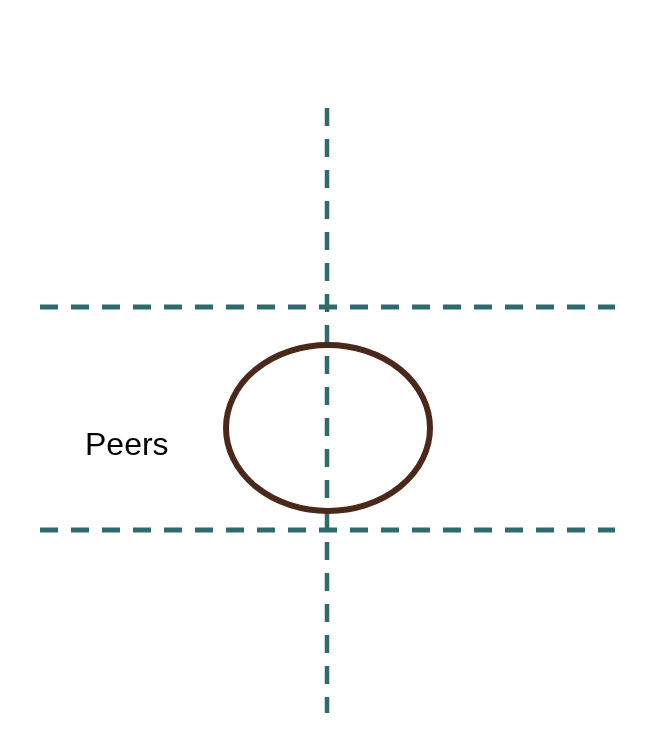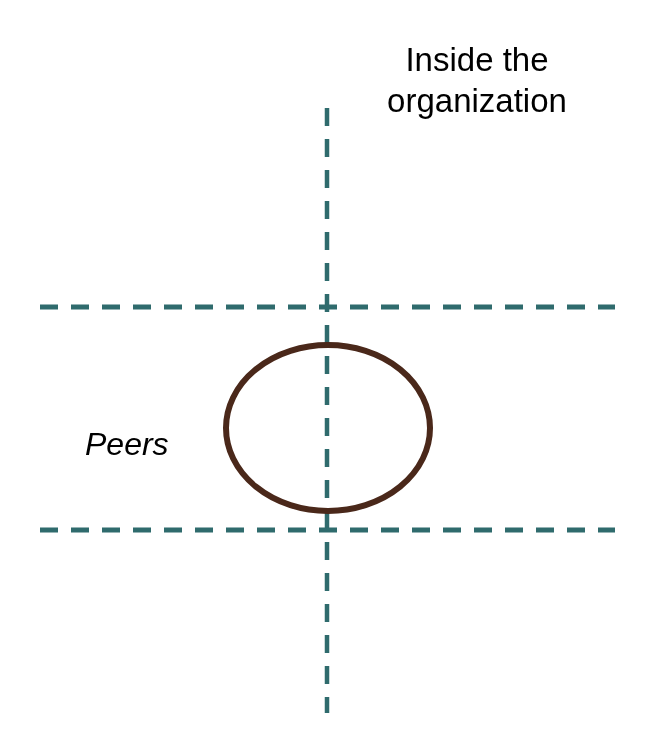--- a/index.html
+++ b/index.html
@@ -26,21 +26,20 @@
     letter-spacing: 0px;
   }
   .header-left  { left: 88px; }
   .header-right { left: 367px; }
   .peers-label {
     position: absolute;
     top: 428px;
     left: 85px;
     font-size: 32px;
     line-height: 32px;
-    font-style: italic;
     color: #000000;
   }
   .shapes-svg {
     position: absolute;
     top: 0;
     left: 0;
   }
 </style>
 </head>
 <body>
@@ -48,17 +47,16 @@
 <div class="canvas">
 
   <svg class="shapes-svg" width="660" height="753" viewBox="0 0 660 753">
     <line x1="327" y1="108" x2="327" y2="713" stroke-width="4.5" stroke-dasharray="18 13" fill="none" stroke="#2F6B6D"></line>
     <line x1="40" y1="307" x2="615" y2="307" stroke-width="5" stroke-dasharray="18 13" fill="none" stroke="#2F6B6D"></line>
     <line x1="40" y1="530" x2="615" y2="530" stroke-width="5" stroke-dasharray="18 13" fill="none" stroke="#2F6B6D"></line>
     <ellipse cx="328" cy="428" rx="102" ry="83" stroke-width="6" fill="none" stroke="#4A281A"></ellipse>
   </svg>
 
 
-  <div class="header-label header-right">Inside the organization</div>
 
   <div class="peers-label">Peers</div>
 
 </div>
 
 </body></html>

